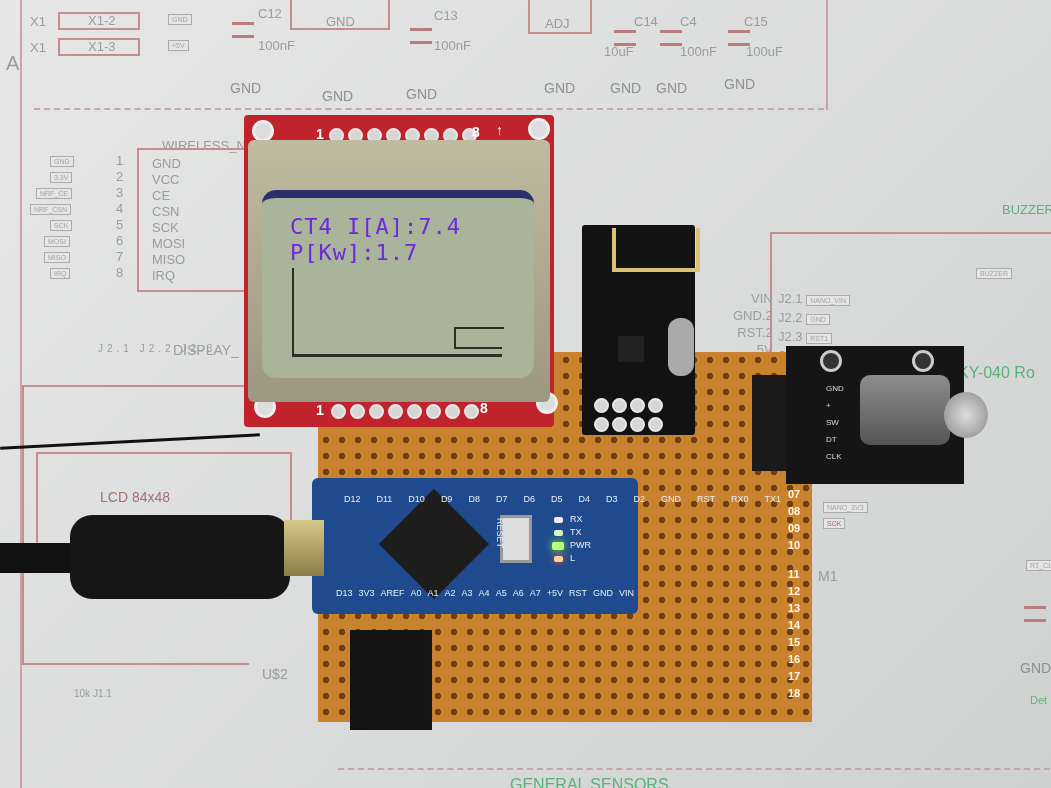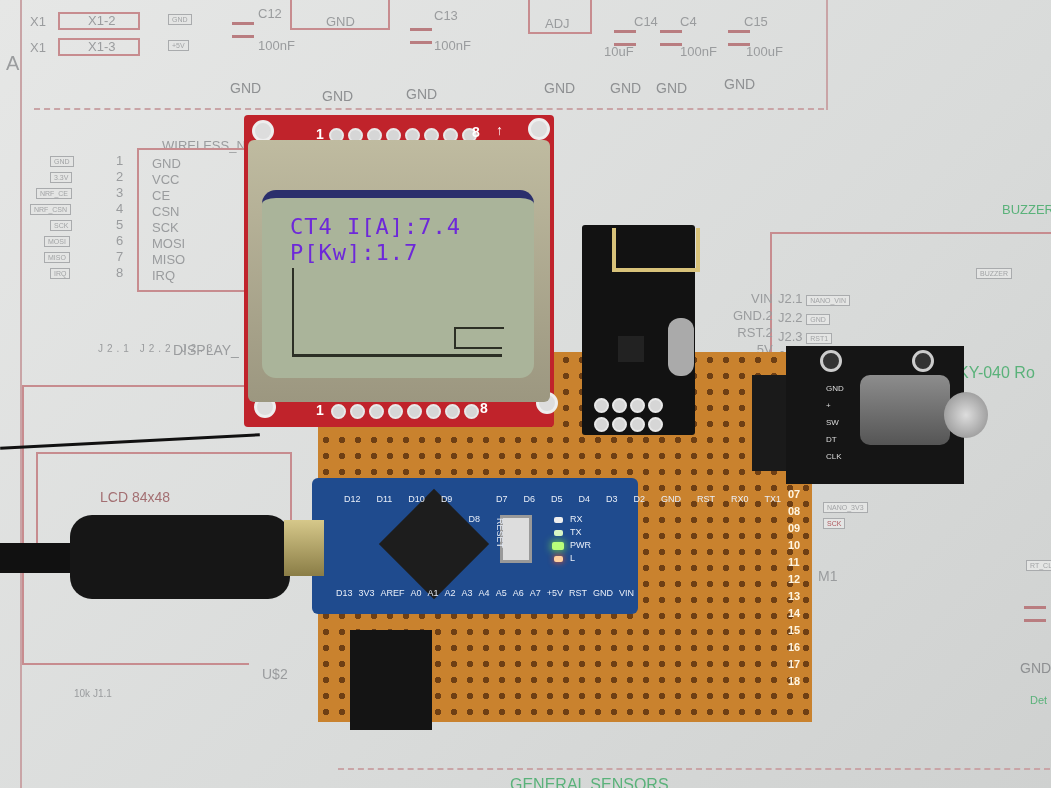--- a/index.html
+++ b/index.html
@@ -167,40 +167,40 @@
 
 <div class="dash" style="left:338px;top:768px;width:712px;"></div>
 <div class="sch green" style="left:510px;top:776px;font-size:16px;">GENERAL SENSORS</div>
 
 <div class="perf"></div>
 <div style="position:absolute;left:788px;top:486px;line-height:17px;">
   <div class="perf-num" style="position:relative;">07</div>
   <div class="perf-num" style="position:relative;">08</div>
   <div class="perf-num" style="position:relative;">09</div>
   <div class="perf-num" style="position:relative;text-align:right;">10</div>
-  <div class="perf-num" style="position:relative;">11</div>
+  <div class="perf-num" style="position:relative;margin-top:12px;">11</div>
   <div class="perf-num" style="position:relative;">12</div>
   <div class="perf-num" style="position:relative;">13</div>
   <div class="perf-num" style="position:relative;">14</div>
   <div class="perf-num" style="position:relative;">15</div>
   <div class="perf-num" style="position:relative;">16</div>
   <div class="perf-num" style="position:relative;">17</div>
   <div class="perf-num" style="position:relative;">18</div>
 </div>
 
 <div class="jack"></div>
 
 <div class="nano"></div>
 <div class="chip"></div>
 <div style="position:absolute;left:344px;top:494px;display:flex;gap:16px;">
   <span class="nano-lbl" style="position:relative;">D12</span>
   <span class="nano-lbl" style="position:relative;">D11</span>
   <span class="nano-lbl" style="position:relative;">D10</span>
   <span class="nano-lbl" style="position:relative;">D9</span>
-  <span class="nano-lbl" style="position:relative;margin-top:20px;">D8</span>
+  <span class="nano-lbl" style="position:relative;">D8</span>
   <span class="nano-lbl" style="position:relative;">D7</span>
   <span class="nano-lbl" style="position:relative;">D6</span>
   <span class="nano-lbl" style="position:relative;">D5</span>
   <span class="nano-lbl" style="position:relative;">D4</span>
   <span class="nano-lbl" style="position:relative;">D3</span>
   <span class="nano-lbl" style="position:relative;">D2</span>
   <span class="nano-lbl" style="position:relative;">GND</span>
   <span class="nano-lbl" style="position:relative;">RST</span>
   <span class="nano-lbl" style="position:relative;">RX0</span>
   <span class="nano-lbl" style="position:relative;">TX1</span>

